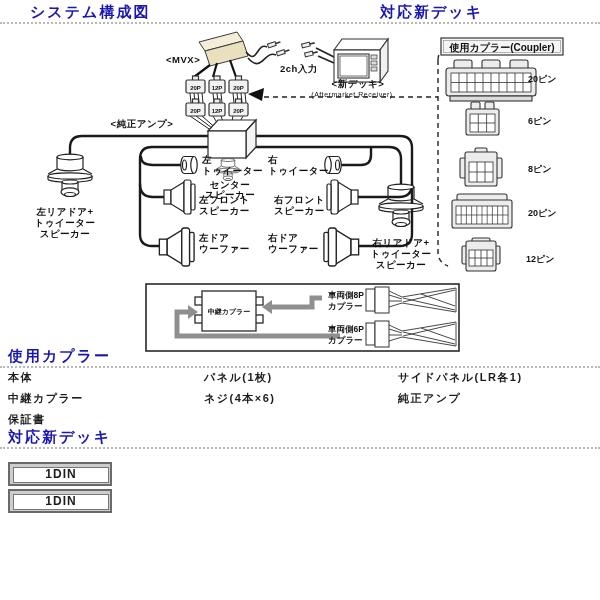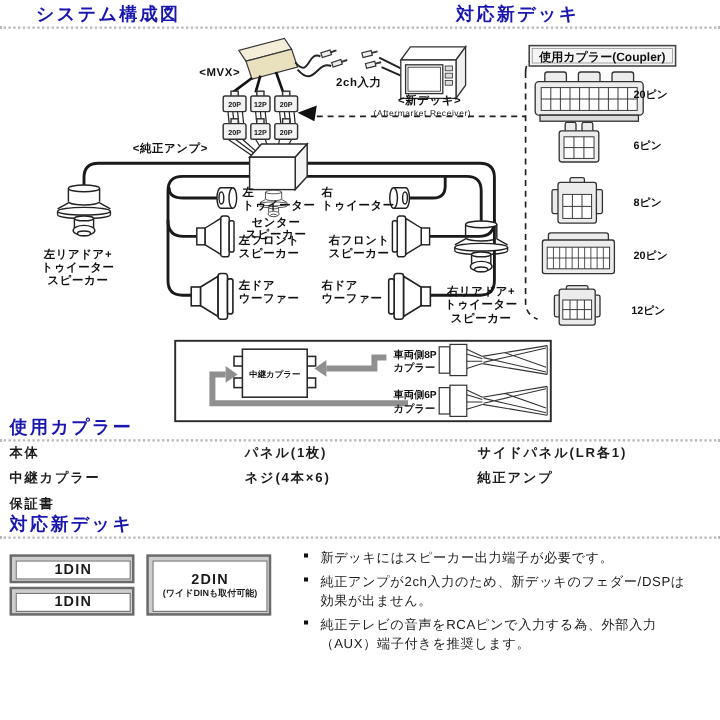--- a/index.html
+++ b/index.html
@@ -349,26 +349,15 @@
   <div class="din" style="left:8px;top:462px;width:104px;height:24px;">
     <div class="din-inner">
         <span>1DIN</span>
       </div>
   </div>
   <div class="din" style="left:8px;top:489px;width:104px;height:24px;">
     <div class="din-inner">
         <span>1DIN</span>
       </div>
   </div>
-  <div class="din" style="left:122px;top:462px;width:104px;height:51px;">
-    <div class="din-inner">
-      <span>2DIN</span>
-      <span class="din-note">(ワイドDINも取付可能)</span>
-    </div>
-  </div>
-
-  <ul class="notes" style="left:253px;top:457px;">
-    <li>新デッキにはスピーカー出力端子が必要です。</li>
-    <li>純正アンプが2ch入力のため、新デッキのフェダー/DSPは効果が出ません。</li>
-    <li>純正テレビの音声をRCAピンで入力する為、外部入力（AUX）端子付きを推奨します。</li>
-  </ul>
+
 
 </div>
 
 </body></html>

